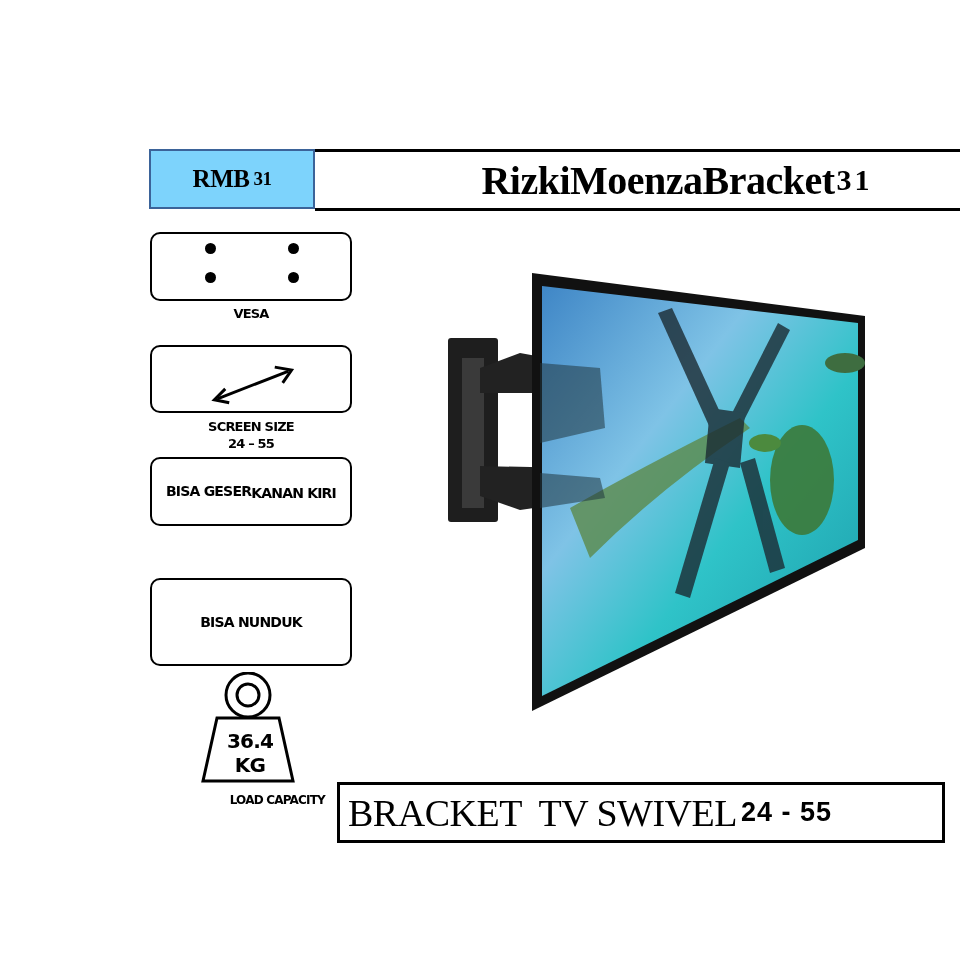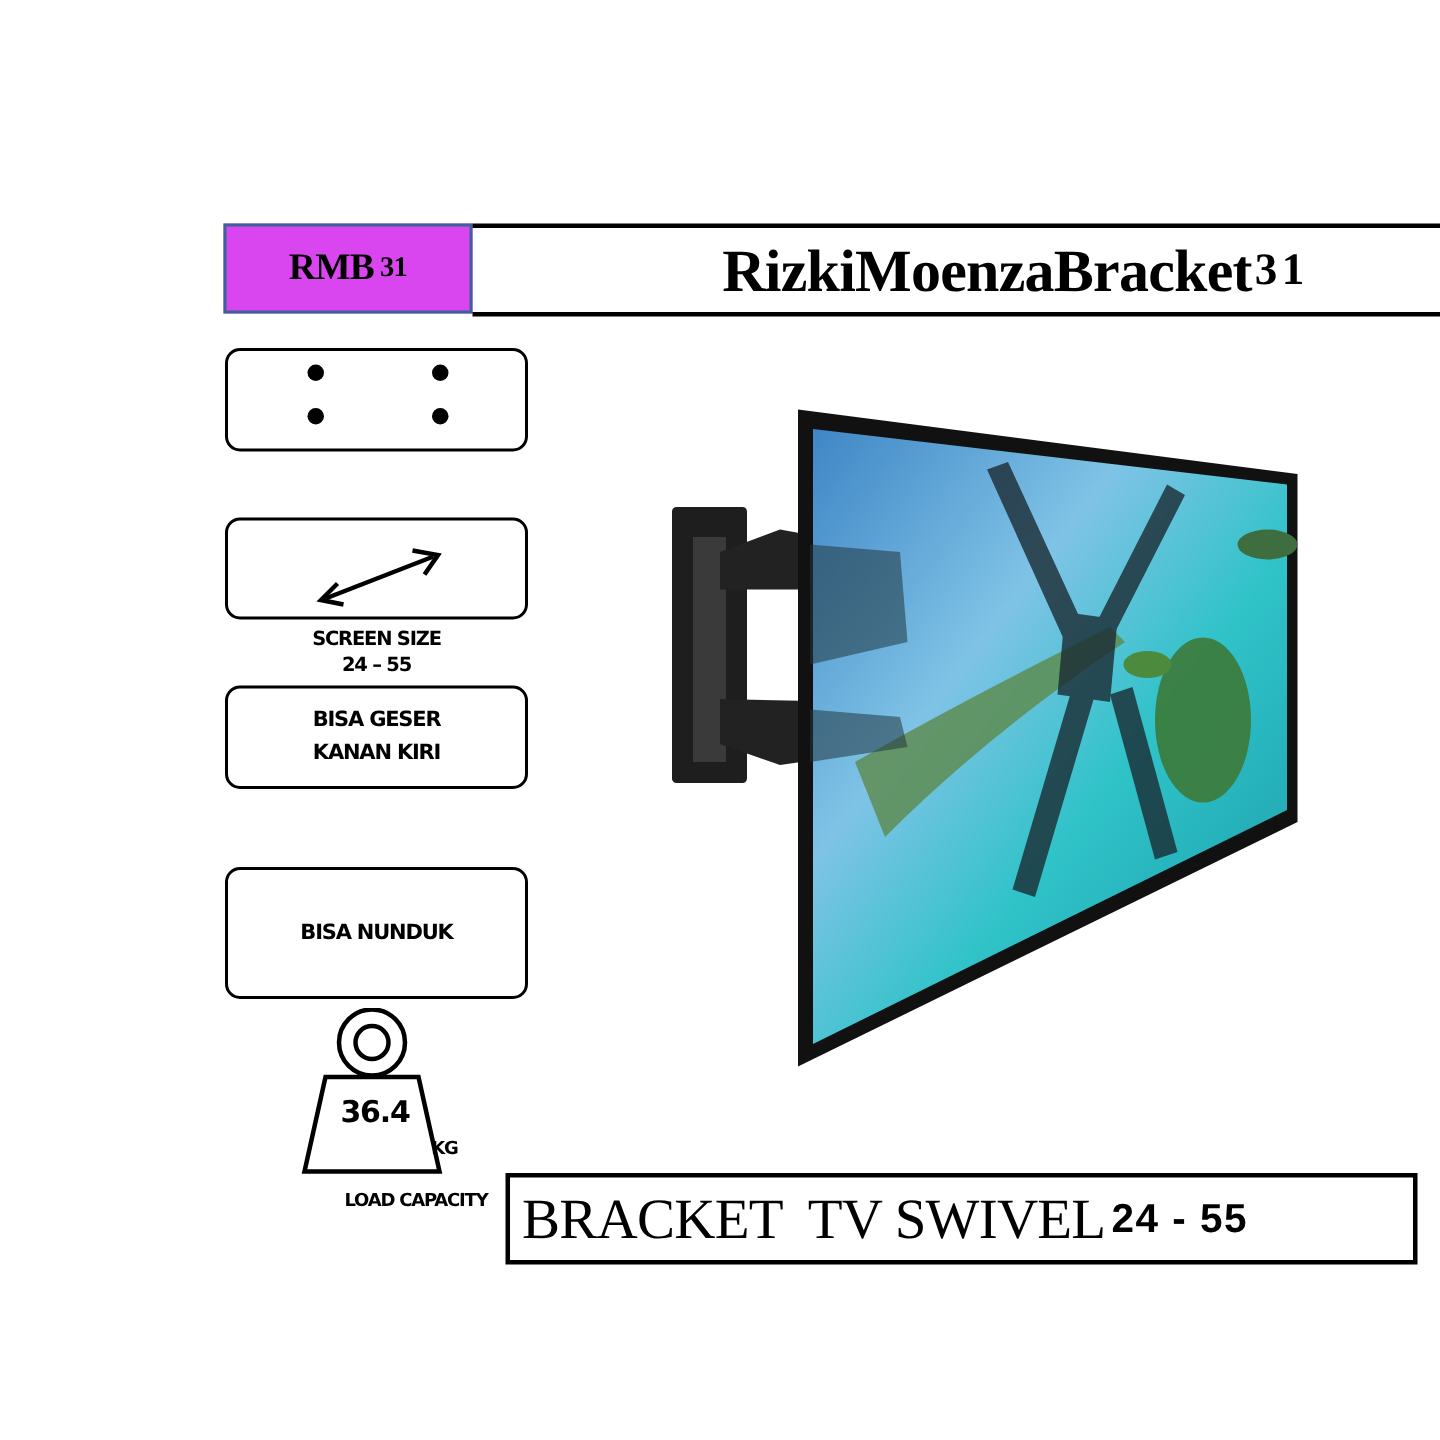--- a/index.html
+++ b/index.html
@@ -1,24 +1,24 @@
 <!DOCTYPE html>
 <html><head>
 <meta charset="utf-8">
 <style>
   html,body{margin:0;padding:0;background:#ffffff;}
   body{width:960px;height:960px;position:relative;overflow:hidden;font-family:"Liberation Sans",sans-serif;color:#000;}
   .abs{position:absolute;}
   
-  .code-tile{left:149px;top:149px;width:166px;height:60px;background:#d946ef;border:2px solid #3b6399;box-sizing:border-box;display:flex;align-items:center;justify-content:center;font-family:"Liberation Serif",serif;font-size:25px;font-weight:bold;letter-spacing:-0.5px;}
+  .code-tile{left:149px;top:149px;width:166px;height:60px;background:#7dd3fc;border:2px solid #3b6399;box-sizing:border-box;display:flex;align-items:center;justify-content:center;font-family:"Liberation Serif",serif;font-size:25px;font-weight:bold;letter-spacing:-0.5px;}
   .code-tile .num{font-size:19px;margin-left:4px;}
   .title-box{left:315px;top:149px;width:727px;height:62px;border:3px solid #000;border-left:none;box-sizing:border-box;display:flex;align-items:center;justify-content:center;font-family:"Liberation Serif",serif;font-size:40px;font-weight:bold;letter-spacing:-0.5px;}
   .title-box .num{font-size:30px;margin-left:2px;letter-spacing:3px;}
   
-  .fbox{left:150px;width:202px;border:2.5px solid #000;border-radius:10px;box-sizing:border-box;display:flex;flex-direction:column;align-items:center;justify-content:center;background:#fff;}
+  .fbox{left:150px;width:202px;border:2.5px solid #000;border-radius:10px;box-sizing:border-box;display:flex;align-items:center;justify-content:center;background:#fff;}
   .flabel{font-family:"DejaVu Sans",sans-serif;font-weight:bold;font-size:14px;letter-spacing:-0.8px;line-height:19px;text-align:center;}
   .caption{left:140px;width:222px;text-align:center;font-family:"DejaVu Sans",sans-serif;font-weight:bold;font-size:13px;letter-spacing:-0.8px;line-height:17px;}
   .dot{position:absolute;width:11px;height:11px;border-radius:50%;background:#000;}
   
   .bottom-box{left:337px;top:749px;width:608px;height:61px;border:3px solid #000;box-sizing:border-box;display:flex;align-items:center;padding-left:8px;font-family:"Liberation Serif",serif;font-size:38px;letter-spacing:-0.5px;margin-top:33px;}
   .bottom-box .sz{font-family:"Liberation Sans",sans-serif;font-size:27px;font-weight:bold;margin-left:4px;letter-spacing:1px;}
   .load-caption{left:180px;top:793px;width:145px;text-align:right;font-family:"DejaVu Sans",sans-serif;font-weight:bold;font-size:12px;letter-spacing:-0.8px;}
   .weight-text{font-family:"DejaVu Sans",sans-serif;font-weight:bold;font-size:16px;letter-spacing:-0.8px;text-anchor:middle;}
   .watermark{left:378px;top:705px;font-size:8px;color:#9cb5cf;letter-spacing:1px;}
 </style>
@@ -36,20 +36,21 @@
 
 <div class="abs fbox" style="top:232px;height:69px;">
   <div style="position:relative;width:100%;height:100%;">
     <span class="dot" style="left:53px;top:9px;"></span>
     <span class="dot" style="left:136px;top:9px;"></span>
     <span class="dot" style="left:53px;top:38px;"></span>
     <span class="dot" style="left:136px;top:38px;"></span>
   </div>
 </div>
 <div class="abs caption" style="top:305px;">
+  <div>VESA</div>
 </div>
 
 <div class="abs fbox" style="top:345px;height:68px;">
   <svg width="200" height="64" viewBox="0 0 200 64">
     <line x1="66" y1="52" x2="138" y2="24" stroke="#000" stroke-width="3"></line>
     <polyline points="74,42 63,53 78,56" fill="none" stroke="#000" stroke-width="3"></polyline>
     <polyline points="124,20 141,23 132,36" fill="none" stroke="#000" stroke-width="3"></polyline>
   </svg>
 </div>
 <div class="abs caption" style="top:418px;">
@@ -66,21 +67,21 @@
   <div class="flabel">BISA NUNDUK</div>
 </div>
 
 <svg class="abs" style="left:195px;top:672px;" width="110" height="115" viewBox="0 0 110 115">
   <circle cx="53" cy="23" r="22" fill="none" stroke="#000" stroke-width="3"></circle>
   <circle cx="53" cy="23" r="11" fill="none" stroke="#000" stroke-width="3"></circle>
   <polygon points="22,46 84,46 98,109 8,109" fill="#fff" stroke="#000" stroke-width="3"></polygon>
 </svg>
 <div class="abs" style="left:195px;top:728px;width:110px;text-align:center;">
   <div class="weight-text" style="font-size:20px;line-height:26px;">36.4</div>
-  <div class="weight-text" style="font-size:12px;line-height:22px;text-align:right;">KG</div>
+  <div class="weight-text" style="font-size:20px;line-height:22px;">KG</div>
 </div>
 <div class="abs load-caption">LOAD CAPACITY</div>
 
 <svg class="abs" style="left:440px;top:268px;" width="430" height="445" viewBox="0 0 430 445">
   <defs>
     <linearGradient id="sky" x1="0" y1="0" x2="1" y2="1">
       <stop offset="0" stop-color="#3f86c6"></stop>
       <stop offset="0.35" stop-color="#7fc3e6"></stop>
       <stop offset="0.6" stop-color="#2fc3c8"></stop>
       <stop offset="1" stop-color="#1a9aa8"></stop>

